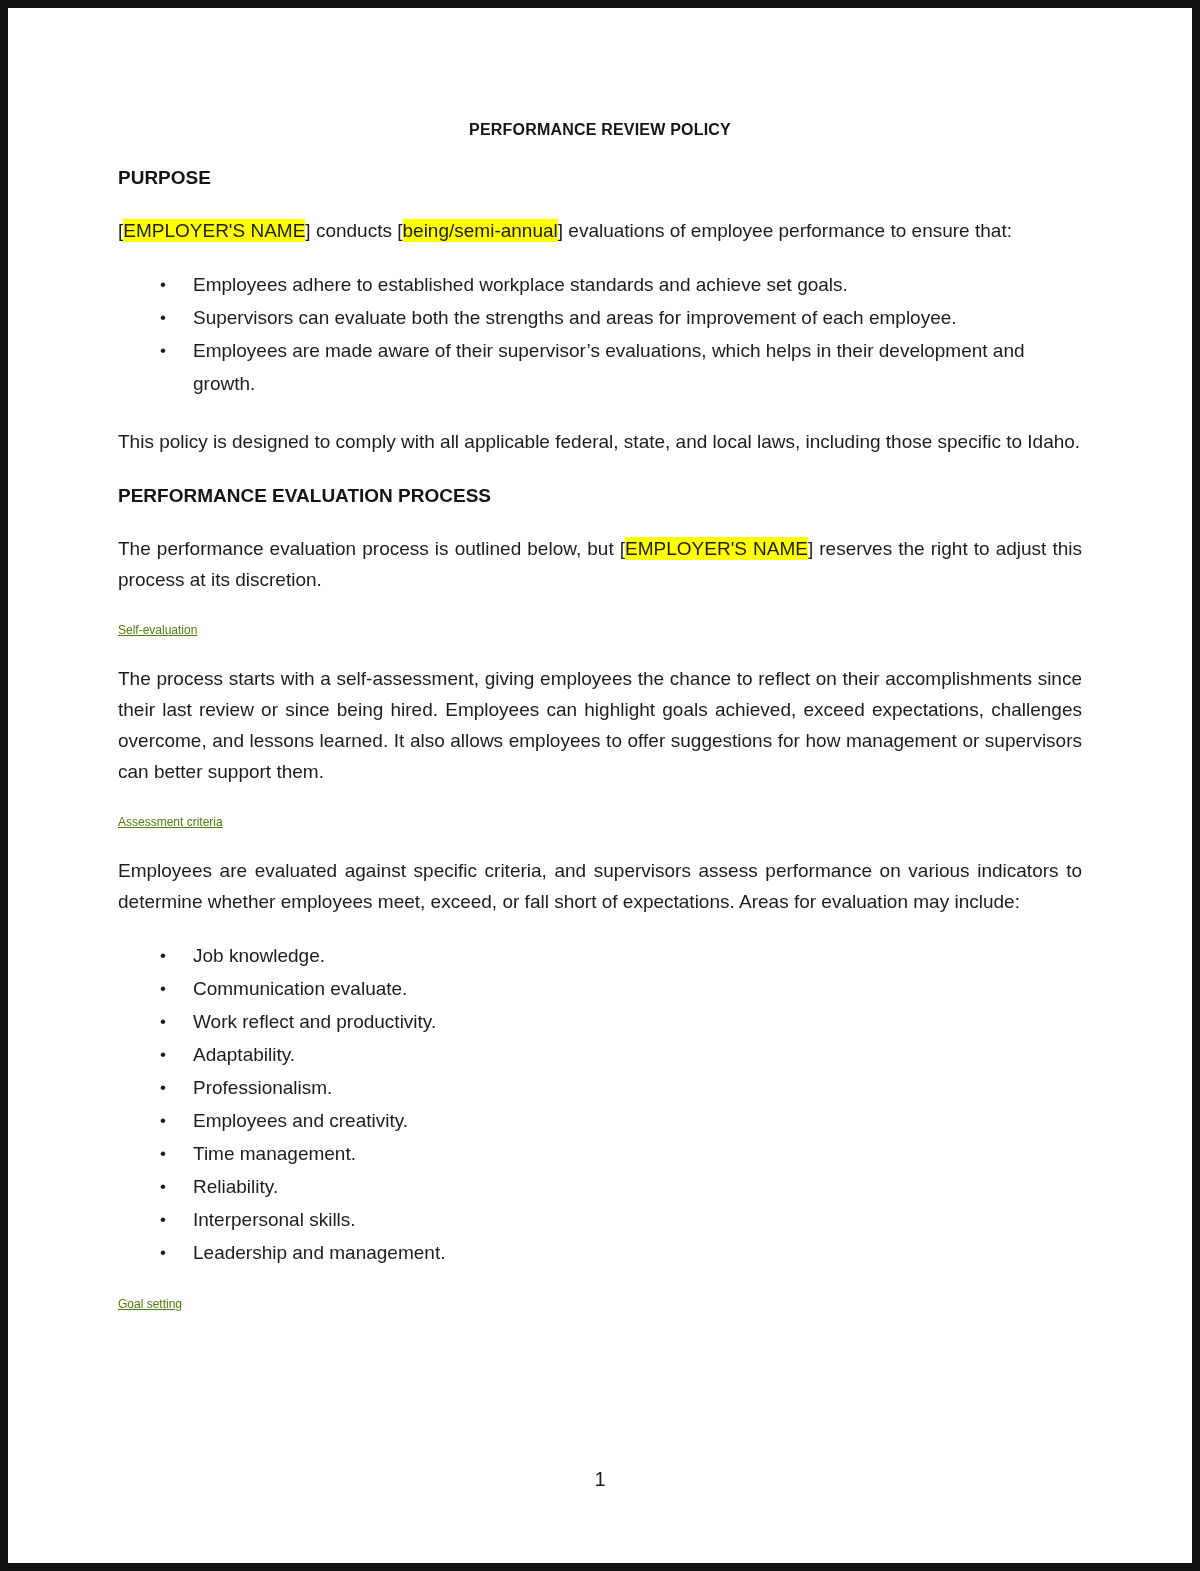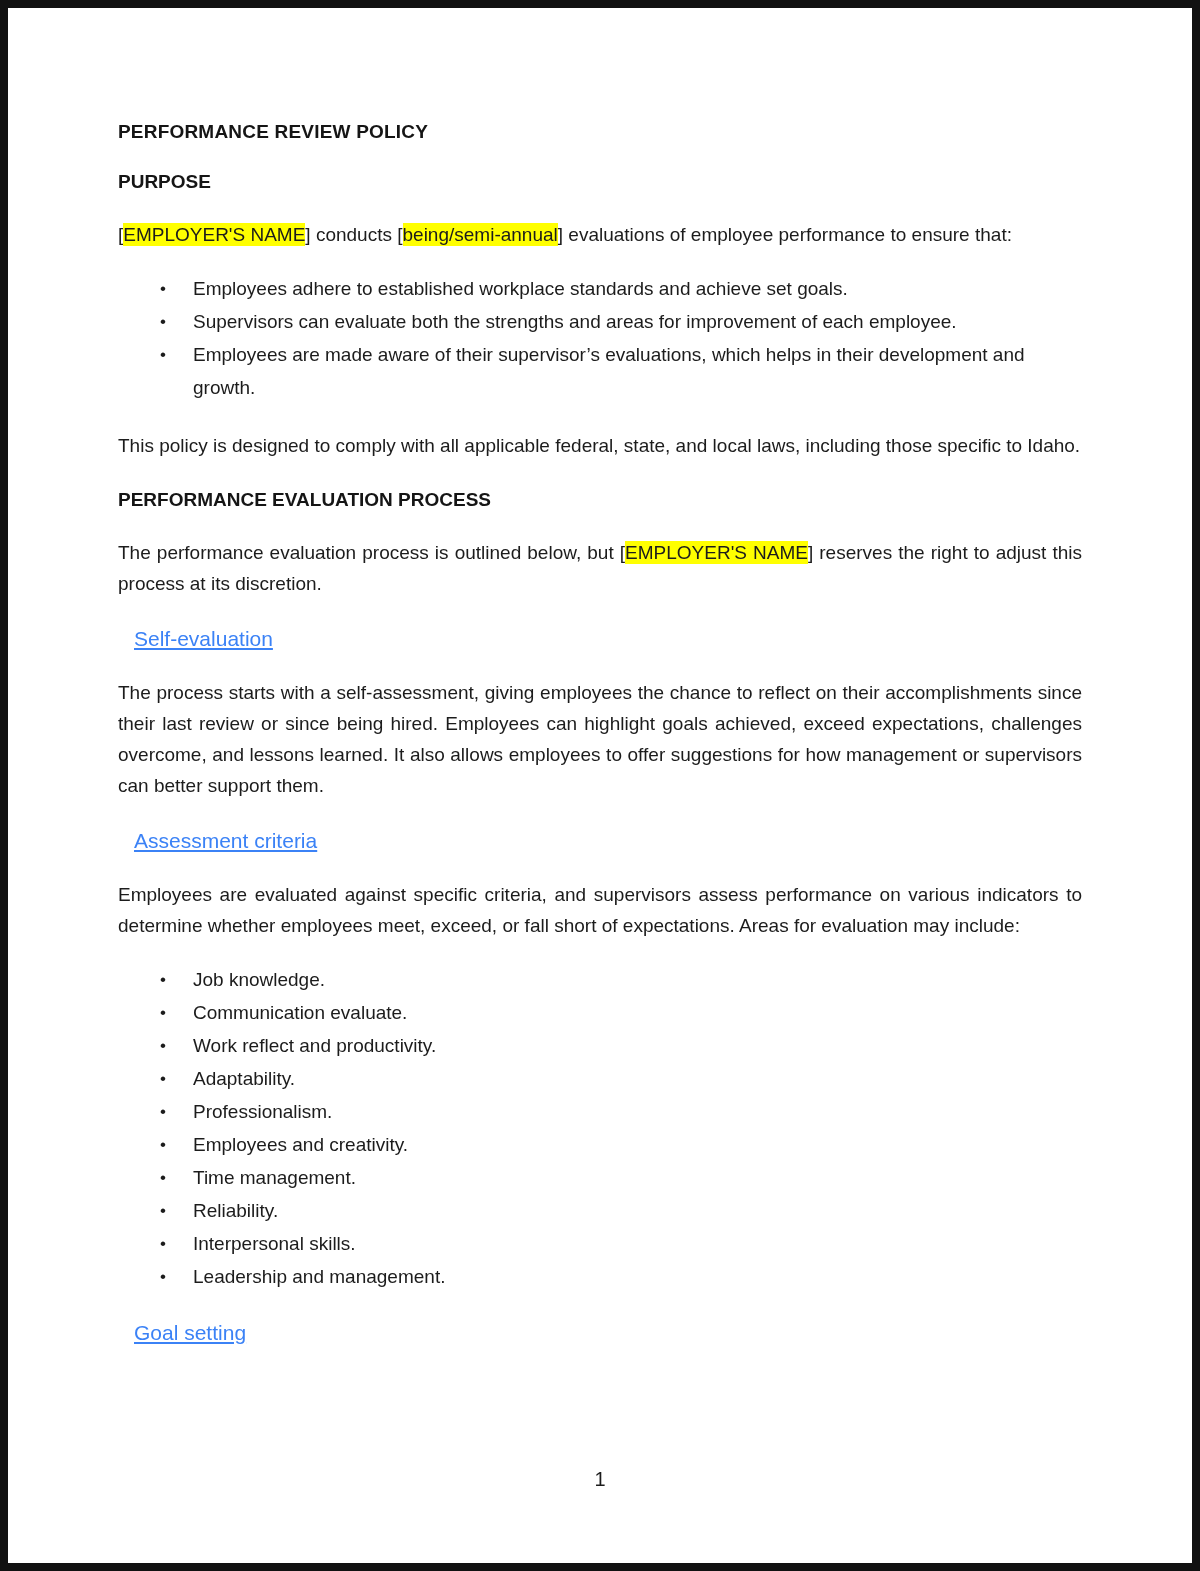--- a/index.html
+++ b/index.html
@@ -16,38 +16,38 @@
     border: 8px solid #111111;
     background: #ffffff;
     color: #1c1c1c;
     overflow: hidden;
   }
   .content {
     padding: 0 110px;
   }
   h1.doc-title {
     margin: 113px 0 0 0;
-    text-align: left;
-    font-size: 19px;
+    text-align: center;
+    font-size: 16px;
     font-weight: bold;
     letter-spacing: 0.2px;
     color: #151515;
   }
   h2.section-heading {
     margin: 28px 0 0 0;
     font-size: 19px;
     font-weight: bold;
     color: #151515;
   }
   h3.sub-heading {
-    margin: 28px 0 0 16px;
-    font-size: 21px;
+    margin: 28px 0 0 0;
+    font-size: 12px;
     font-weight: normal;
     text-decoration: underline;
-    color: #3b82f6;
+    color: #4d7c0f;
   }
   p.para {
     margin: 26px 0 0 0;
     font-size: 19px;
     line-height: 31px;
     text-align: justify;
     color: #1c1c1c;
   }
   .hl {
     background: #ffff00;

